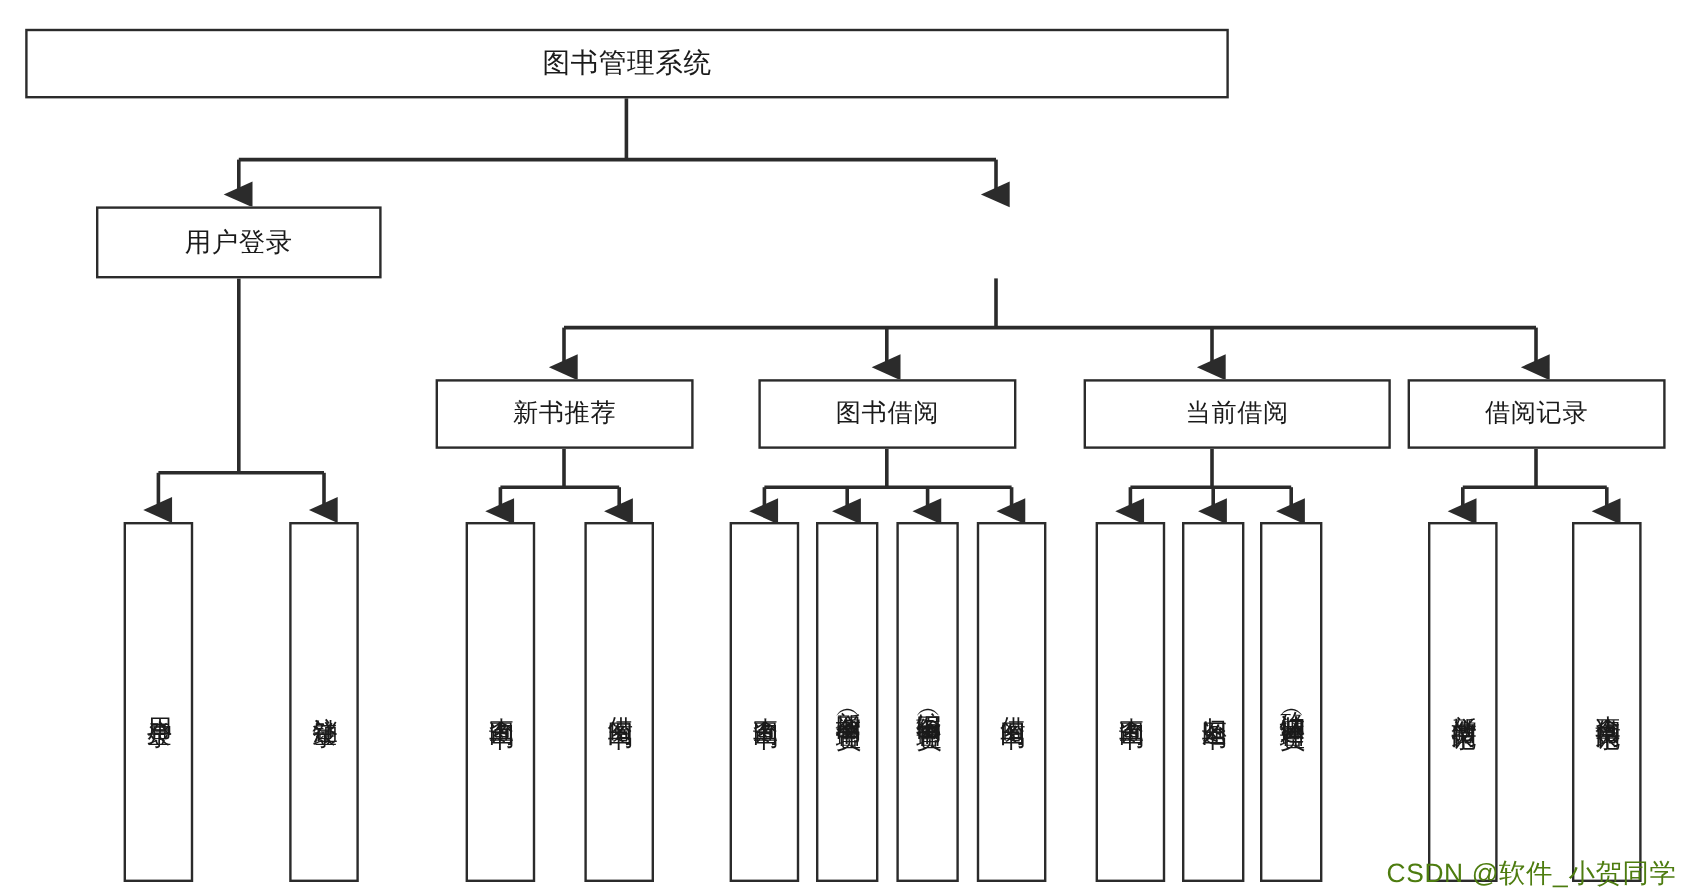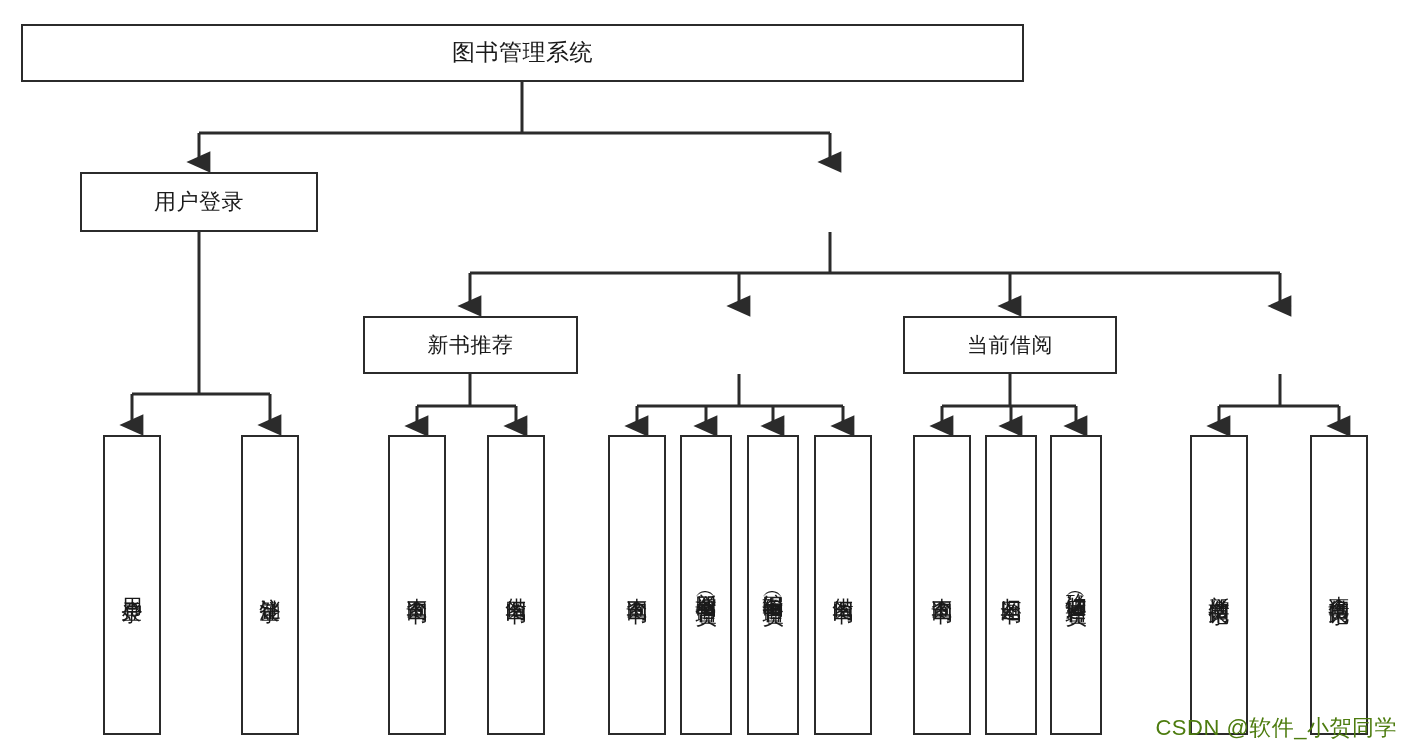--- a/index.html
+++ b/index.html
@@ -140,25 +140,31 @@
 
   <div class="node level-two" style="left:80px; top:172px; width:238px; height:60px;">
     <span class="node-label">用户登录</span>
   </div>
 
 
   <div class="node level-three" style="left:363px; top:316px; width:215px; height:58px;">
     <span class="node-label">新书推荐</span>
   </div>
 
-
-  <div class="node level-three" style="left:903px; top:316px; width:214px; height:58px;">
+  <div class="node level-three" style="left:632px; top:316px; width:215px; height:58px;">
+    <span class="node-label">图书借阅</span>
+  </div>
+
+  <div class="node level-three" style="left:903px; top:316px; width:256px; height:58px;">
     <span class="node-label">当前借阅</span>
   </div>
 
+  <div class="node level-three" style="left:1173px; top:316px; width:215px; height:58px;">
+    <span class="node-label">借阅记录</span>
+  </div>
 
   <div class="node level-leaf" style="left:103px; top:435px; width:58px; height:300px;">
     <span class="node-label">用户登录</span>
   </div>
 
   <div class="node level-leaf" style="left:241px; top:435px; width:58px; height:300px;">
     <span class="node-label">注销登录</span>
   </div>
 
   <div class="node level-leaf" style="left:388px; top:435px; width:58px; height:300px;">

